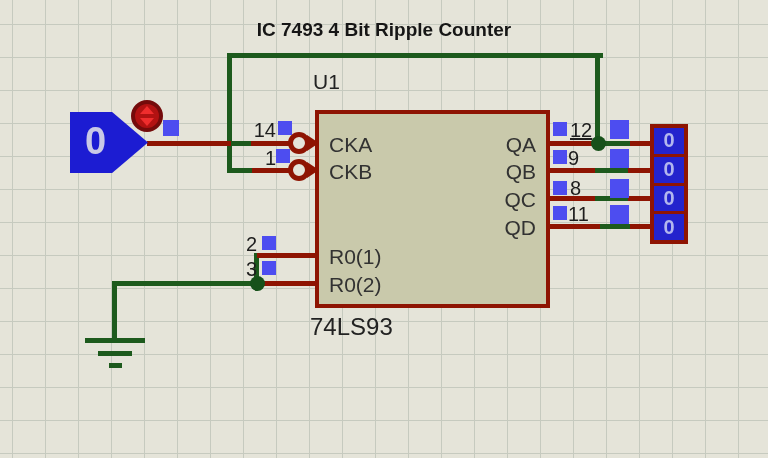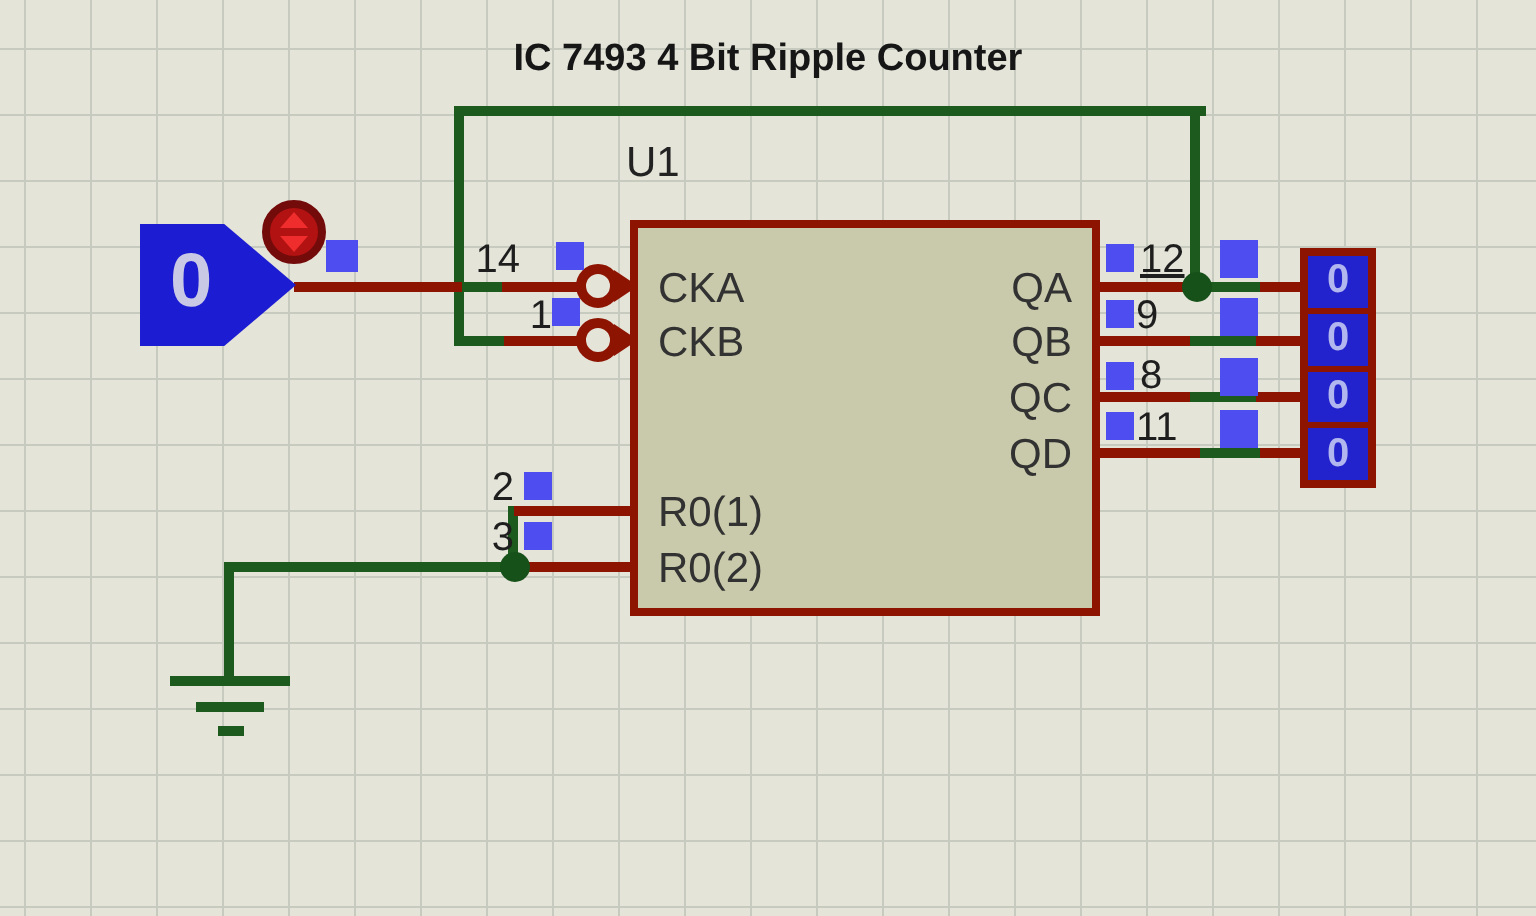--- a/index.html
+++ b/index.html
@@ -136,27 +136,28 @@
     <div class="pin-label" style="left:10px;top:19px;">CKA</div>
     <div class="pin-label" style="left:10px;top:46px;">CKB</div>
     <div class="pin-label rt" style="top:19px;">QA</div>
     <div class="pin-label rt" style="top:46px;">QB</div>
     <div class="pin-label rt" style="top:74px;">QC</div>
     <div class="pin-label rt" style="top:102px;">QD</div>
     <div class="pin-label" style="left:10px;top:131px;">R0(1)</div>
     <div class="pin-label" style="left:10px;top:159px;">R0(2)</div>
   </div>
   <div class="ic-ref">U1</div>
+  <div class="ic-part">74LS93</div>
 
   <div class="clkpin" style="left:288px;top:132px;"></div>
   <div class="wedge" style="left:307px;top:135px;"></div>
   <div class="clkpin" style="left:288px;top:159px;"></div>
   <div class="wedge" style="left:307px;top:162px;"></div>
 
-  <div class="pin-num ra" style="left:220px;top:119px;width:40px;">14</div>
+  <div class="pin-num ra" style="left:236px;top:119px;width:40px;">14</div>
   <div class="pin-num ra" style="left:236px;top:147px;width:40px;">1</div>
   <div class="pin-num ra" style="left:225px;top:233px;width:32px;">2</div>
   <div class="pin-num ra" style="left:225px;top:258px;width:32px;">3</div>
 
   <div class="pin-num" style="left:570px;top:119px;text-decoration:underline;">12</div>
   <div class="pin-num" style="left:568px;top:147px;">9</div>
   <div class="pin-num" style="left:570px;top:177px;">8</div>
   <div class="pin-num" style="left:568px;top:203px;">11</div>
 
   <div class="sq" style="left:278px;top:121px;width:14px;height:14px;"></div>

